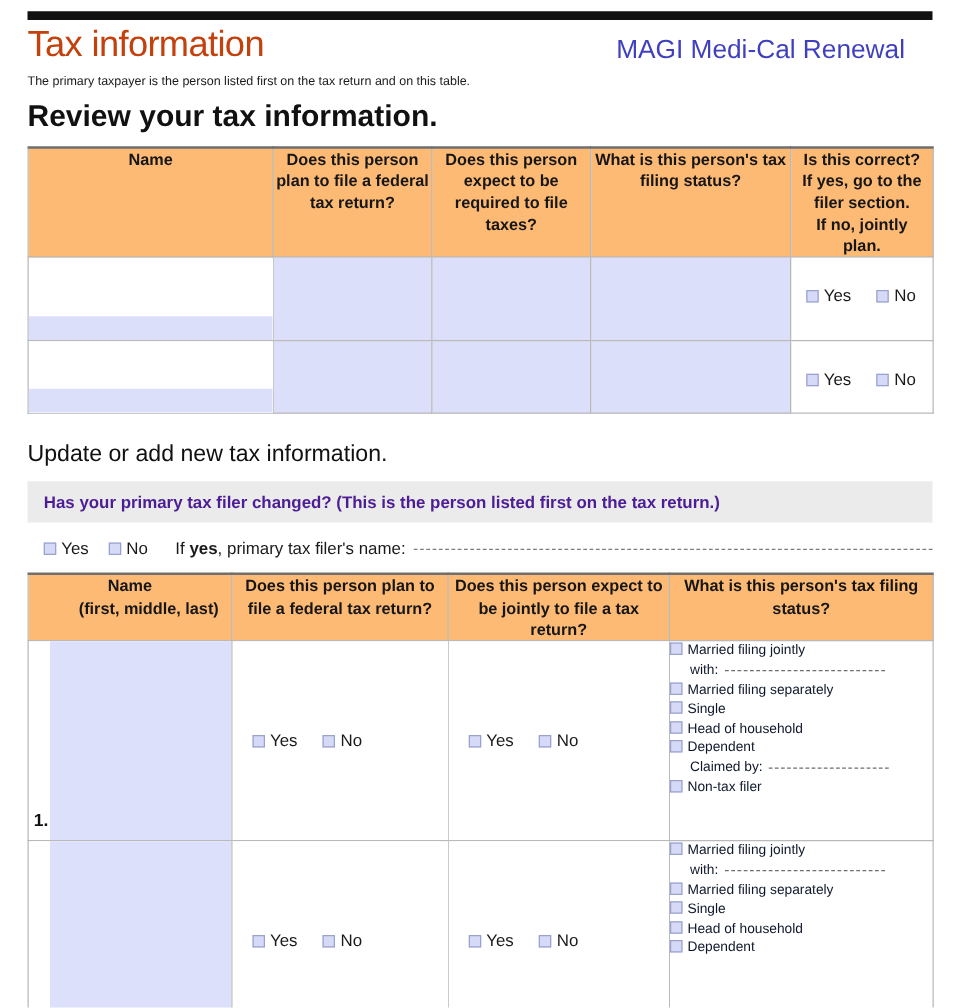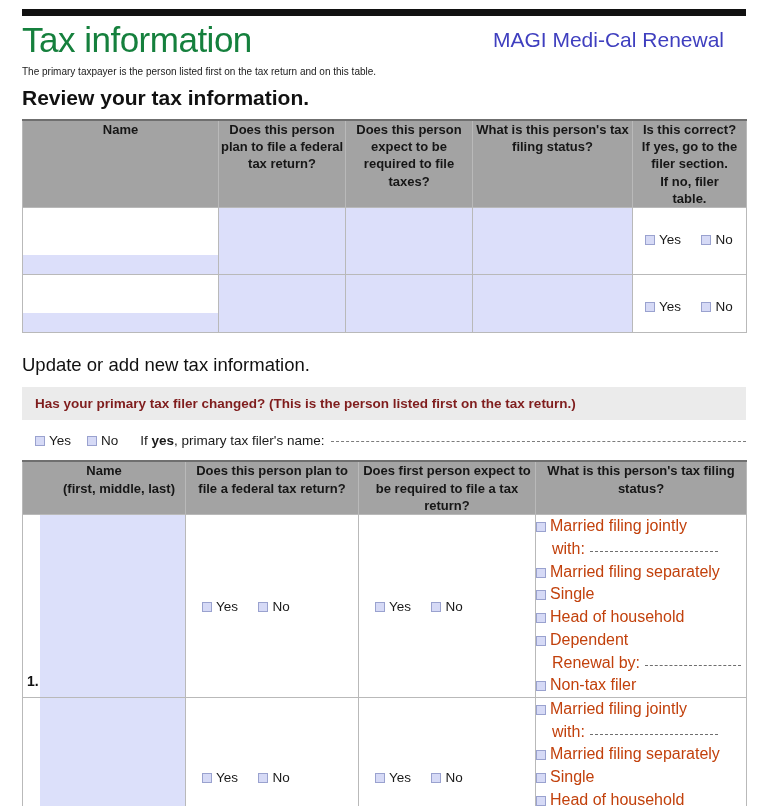--- a/index.html
+++ b/index.html
@@ -26,65 +26,65 @@
   }
 
   
   .header {
     display: flex;
     align-items: flex-start;
     justify-content: space-between;
     margin-top: 4px;
   }
   .doc-title {
-    font-size: 35px;
+    font-size: 29px;
     font-weight: 400;
     line-height: 1.15;
     letter-spacing: -0.5px;
-    color: #15803d;
+    color: #c2410c;
     white-space: nowrap;
   }
   .form-id {
     text-align: center;
     color: #3f3fbf;
     font-size: 21px;
     line-height: 1.35;
     font-weight: 400;
     padding-top: 6px;
     padding-right: 22px;
     white-space: nowrap;
     margin-left: 10px;
   }
   .intro {
     font-size: 10px;
     line-height: 1.35;
     margin-top: 5px;
     color: #1a1a1a;
   }
   .section-heading {
-    font-size: 21px;
+    font-size: 24px;
     font-weight: bold;
     margin-top: 7px;
     margin-bottom: 9px;
     color: #111111;
   }
 
   
   table.grid {
     width: 724px;
     border-collapse: collapse;
     table-layout: fixed;
   }
   table.grid th, table.grid td {
     border: 1px solid #b9b9b9;
     vertical-align: top;
     padding: 0;
   }
   .thcell {
-    background: #a3a3a3;
+    background: #fdba74;
     font-size: 13px;
     font-weight: bold;
     line-height: 1.33;
     padding: 8px 9px 10px 9px;
     color: #161616;
   }
   .thcell .sub { font-weight: bold; display: block; margin-left: 30px; }
 
   
   .t1 { border-top: 2px solid #6f6f6f; }
@@ -141,21 +141,21 @@
     font-weight: normal;
     margin-top: 21px;
     margin-bottom: 11px;
     color: #111111;
   }
   .banner {
     width: 724px;
     background: #ebebeb;
     font-size: 13.5px;
     font-weight: bold;
-    color: #7f1d1d;
+    color: #4c1d95;
     padding: 9px 11px 9px 13px;
   }
   .changed-row {
     width: 724px;
     display: flex;
     align-items: baseline;
     padding: 13px 0 12px 13px;
     font-size: 13.5px;
   }
   .changed-row .q { margin-left: 6px; white-space: nowrap; text-align: center; }
@@ -201,23 +201,23 @@
     transform: translateY(50%);
     left: 16px;
     white-space: nowrap;
   }
   .status-cell {
     background: #ffffff;
     padding: 8px 8px 8px 12px;
   }
   .status-list { list-style: none; }
   .status-list li {
-    font-size: 16px;
+    font-size: 11px;
     line-height: 1.42;
-    color: #c2410c;
+    color: #0f172a;
     white-space: nowrap;
   }
   .status-list li.indent {
     padding-left: 16px;
   }
   .inline-line {
     display: inline-block;
     border-bottom: 1px dashed #6e6e6e;
     vertical-align: 2px;
     margin-left: 5px;
@@ -261,22 +261,22 @@
         <th class="thcell">
           <span>Does this person expect to be required to file taxes?</span>
         </th>
         <th class="thcell">
           <span>What is this person's tax filing status?</span>
         </th>
         <th class="thcell">
           <div>Is this correct?</div>
           <div><span>If </span><b>yes</b><span>, go to the</span></div>
           <div>filer section.</div>
-          <div><span>If </span><b>no</b><span>, filer</span></div>
-          <div>table.</div>
+          <div><span>If </span><b>no</b><span>, jointly</span></div>
+          <div>plan.</div>
         </th>
       </tr>
     </thead>
     <tbody>
       <tr class="bodyrow">
         <td class="name-cell">
           <div class="name-label">Primary Tax Filer</div>
           <div class="name-fill"></div>
         </td>
         <td class="blue-cell"></td>
@@ -324,21 +324,21 @@
     <thead>
       <tr>
         <th class="thcell">
           <span>Name</span>
           <span class="sub">(first, middle, last)</span>
         </th>
         <th class="thcell">
           <span>Does this person plan to file a federal tax return?</span>
         </th>
         <th class="thcell">
-          <span>Does first person expect to be required to file a tax return?</span>
+          <span>Does this person expect to be jointly to file a tax return?</span>
         </th>
         <th class="thcell">
           <span>What is this person's tax filing status?</span>
         </th>
       </tr>
     </thead>
     <tbody>
 
       <tr>
         <td class="row-num-cell" style="height:160px">
@@ -358,21 +358,21 @@
           </span>
         </td>
         <td class="status-cell">
           <ul class="status-list">
             <li><span class="cb"></span><span>Married filing jointly</span></li>
             <li class="indent"><span>with:</span><span class="inline-line w-long"></span></li>
             <li><span class="cb"></span><span>Married filing separately</span></li>
             <li><span class="cb"></span><span>Single</span></li>
             <li><span class="cb"></span><span>Head of household</span></li>
             <li><span class="cb"></span><span>Dependent</span></li>
-            <li class="indent"><span>Renewal by:</span><span class="inline-line w-short"></span></li>
+            <li class="indent"><span>Claimed by:</span><span class="inline-line w-short"></span></li>
             <li><span class="cb"></span><span>Non-tax filer</span></li>
           </ul>
         </td>
       </tr>
 
       <tr>
         <td class="row-num-cell" style="height:160px">
 
           <span class="name-box"></span>
         </td>

